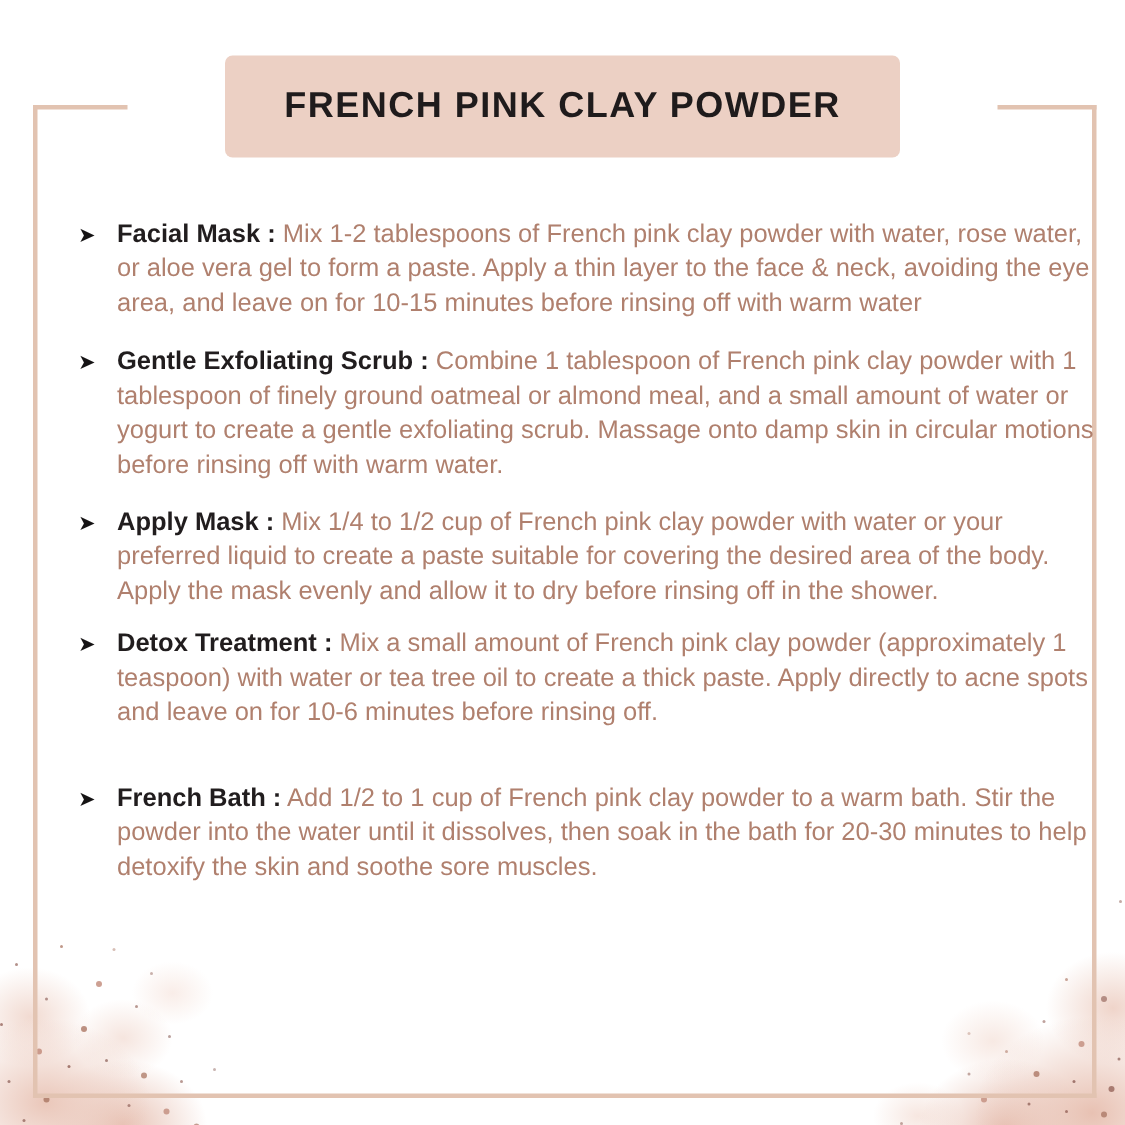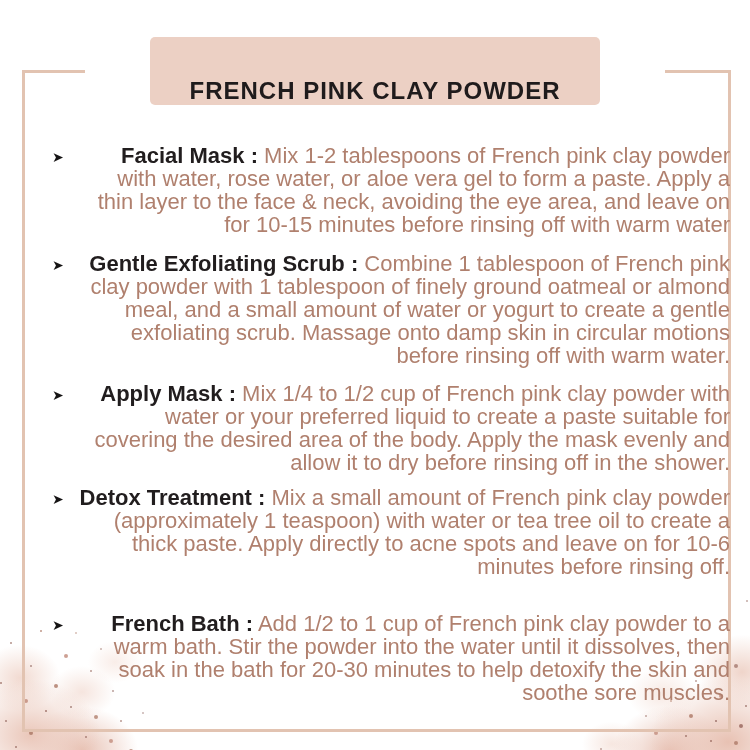--- a/index.html
+++ b/index.html
@@ -81,21 +81,21 @@
   }
   .frame-cap { position: absolute; z-index: 3; top: 70px; height: 3px; background: #e2c3b1; pointer-events: none; }
   .frame-cap-left  { left: 22px;  width: 63px; }
   .frame-cap-right { left: 665px; width: 66px; }
 
   
   .header-banner {
     position: absolute; z-index: 4;
     left: 150px; top: 37px; width: 450px; height: 68px;
     background: #ecd0c4; border-radius: 5px;
-    display: flex; align-items: flex-end; justify-content: center;
+    display: flex; align-items: center; justify-content: center;
   }
   .header-title {
     font-size: 24px; font-weight: 700; letter-spacing: 1px;
     color: #1f1b1c; white-space: nowrap;
   }
 
   
   .uses-list {
     position: absolute; z-index: 4;
     left: 52px; top: 144px; width: 678px;
@@ -104,21 +104,21 @@
   .use-item { display: flex; align-items: flex-start; }
   .use-item.m16 { margin-bottom: 16px; }
   .use-item.m15 { margin-bottom: 15px; }
   .use-item.m12 { margin-bottom: 12px; }
   .use-item.m34 { margin-bottom: 34px; }
   .bullet {
     flex: 0 0 26px; padding-top: 2px;
     font-family: "DejaVu Sans", sans-serif;
     font-size: 14px; color: #151314; line-height: 23px;
   }
-  .item-text { flex: 1 1 auto; font-size: 22px; line-height: 23px; text-align: right; }
+  .item-text { flex: 1 1 auto; font-size: 17px; line-height: 23px; }
   .item-label { font-weight: 700; color: #211d1e; }
   .item-desc { color: #b0806e; }
 </style>
 </head>
 <body>
 
 <div class="canvas">
 
   <div class="splatter splatter-bl"></div>
   <div class="splatter splatter-br"></div>

